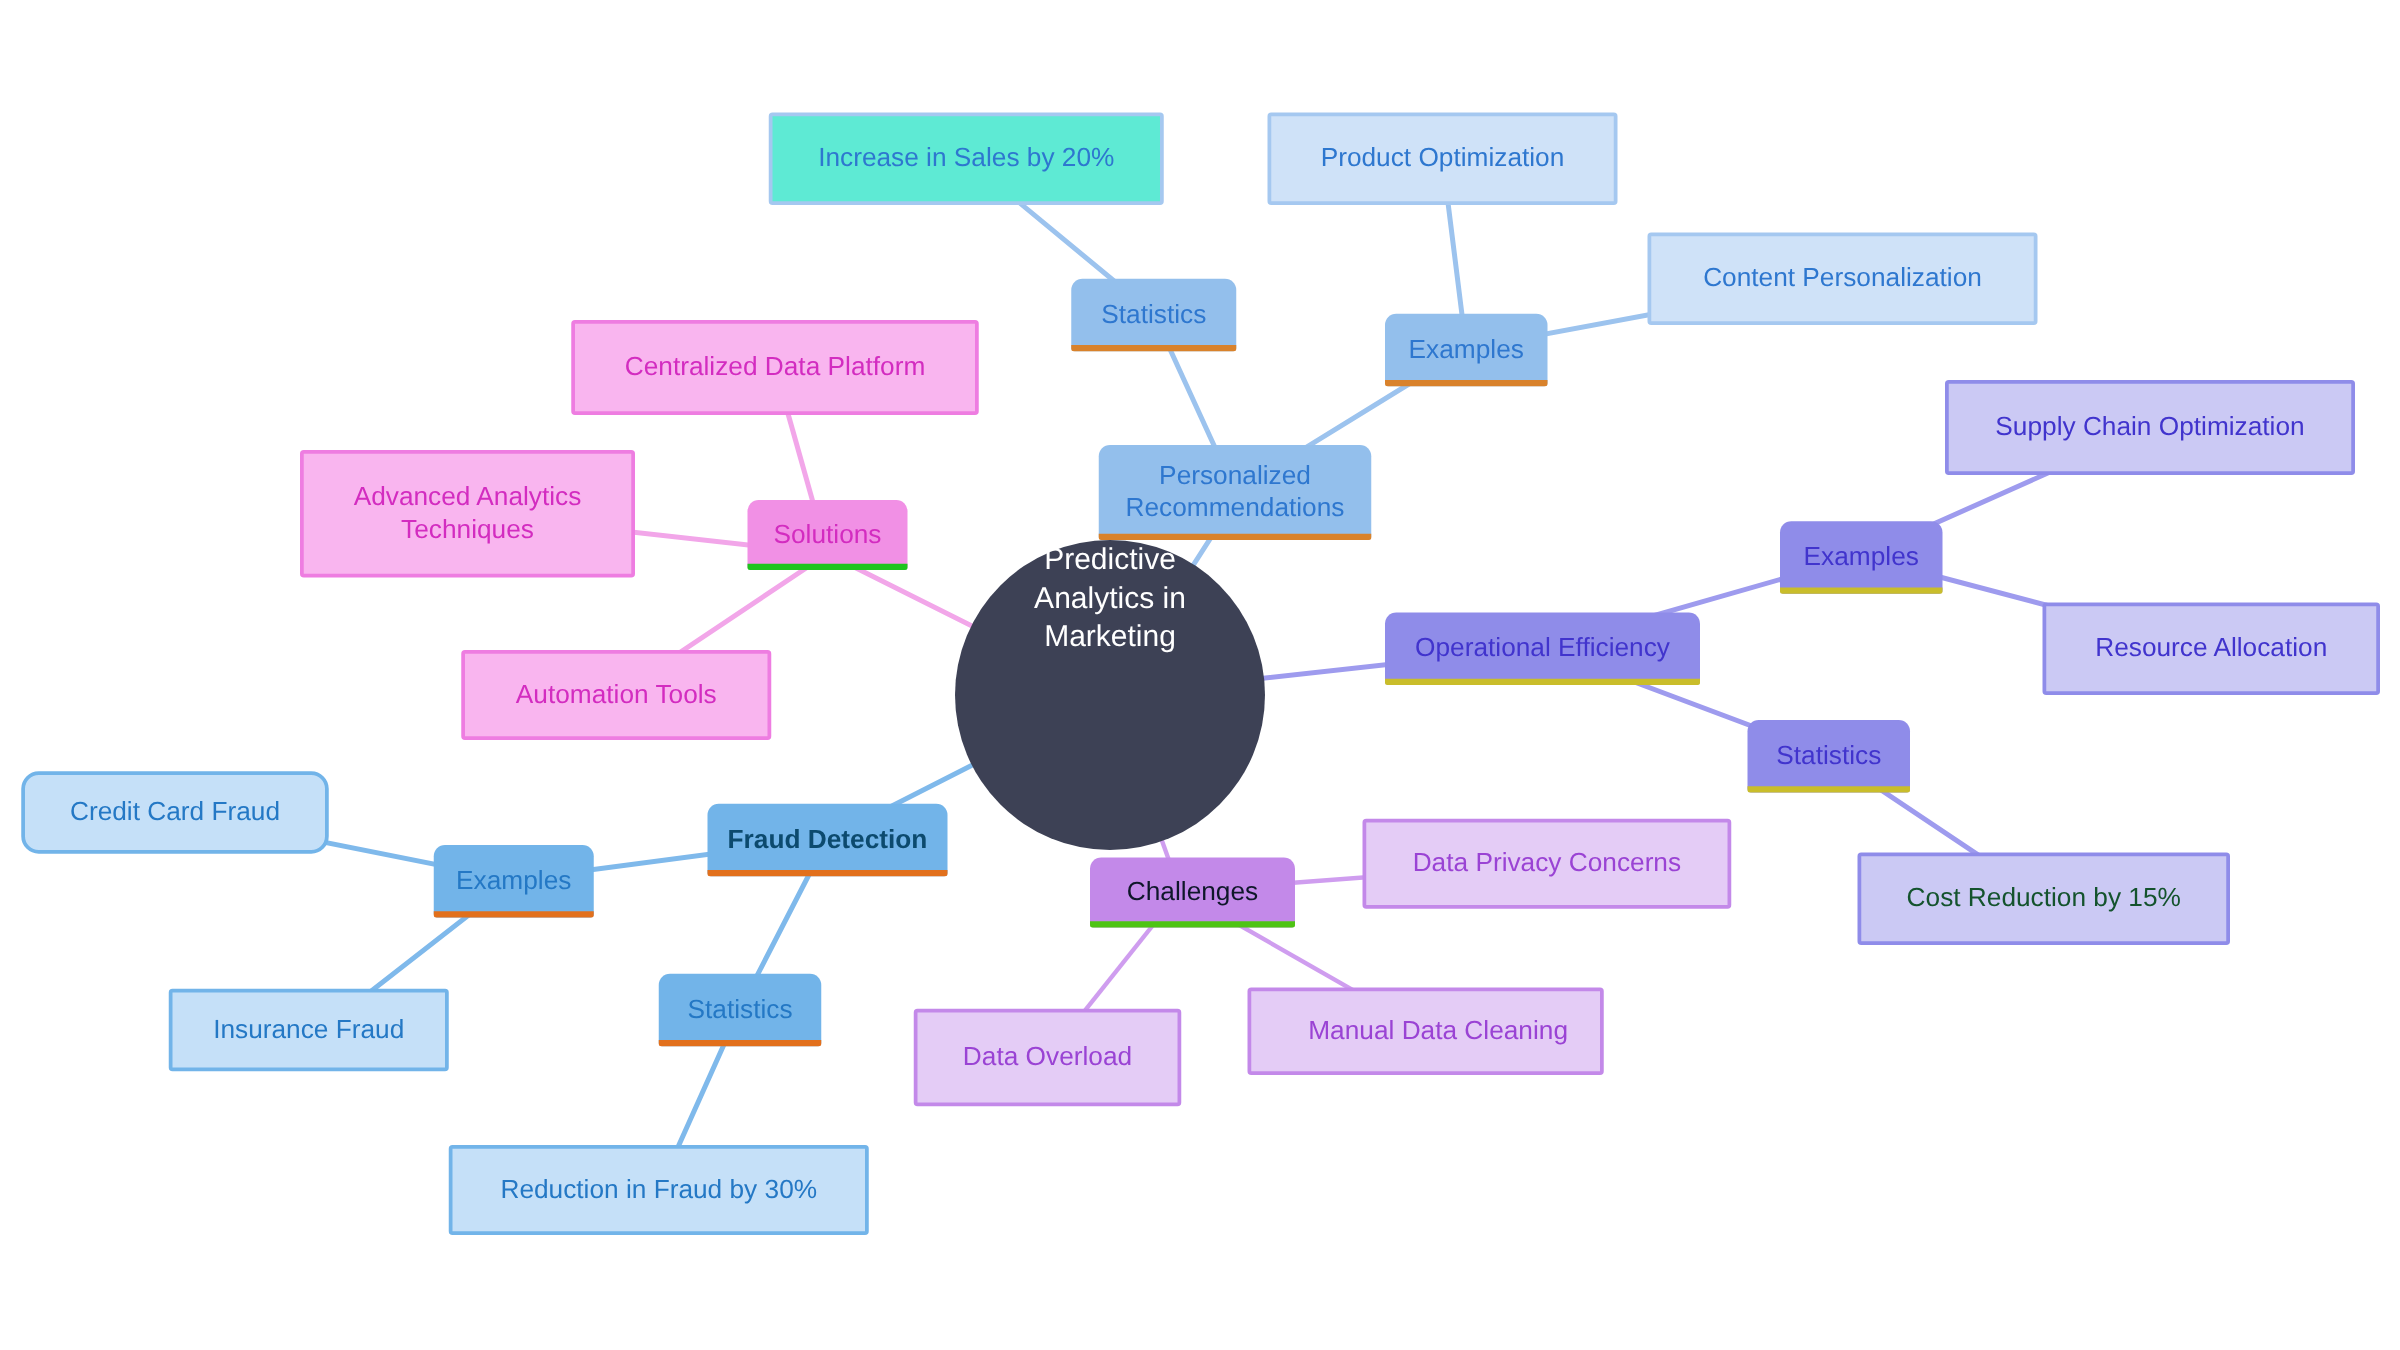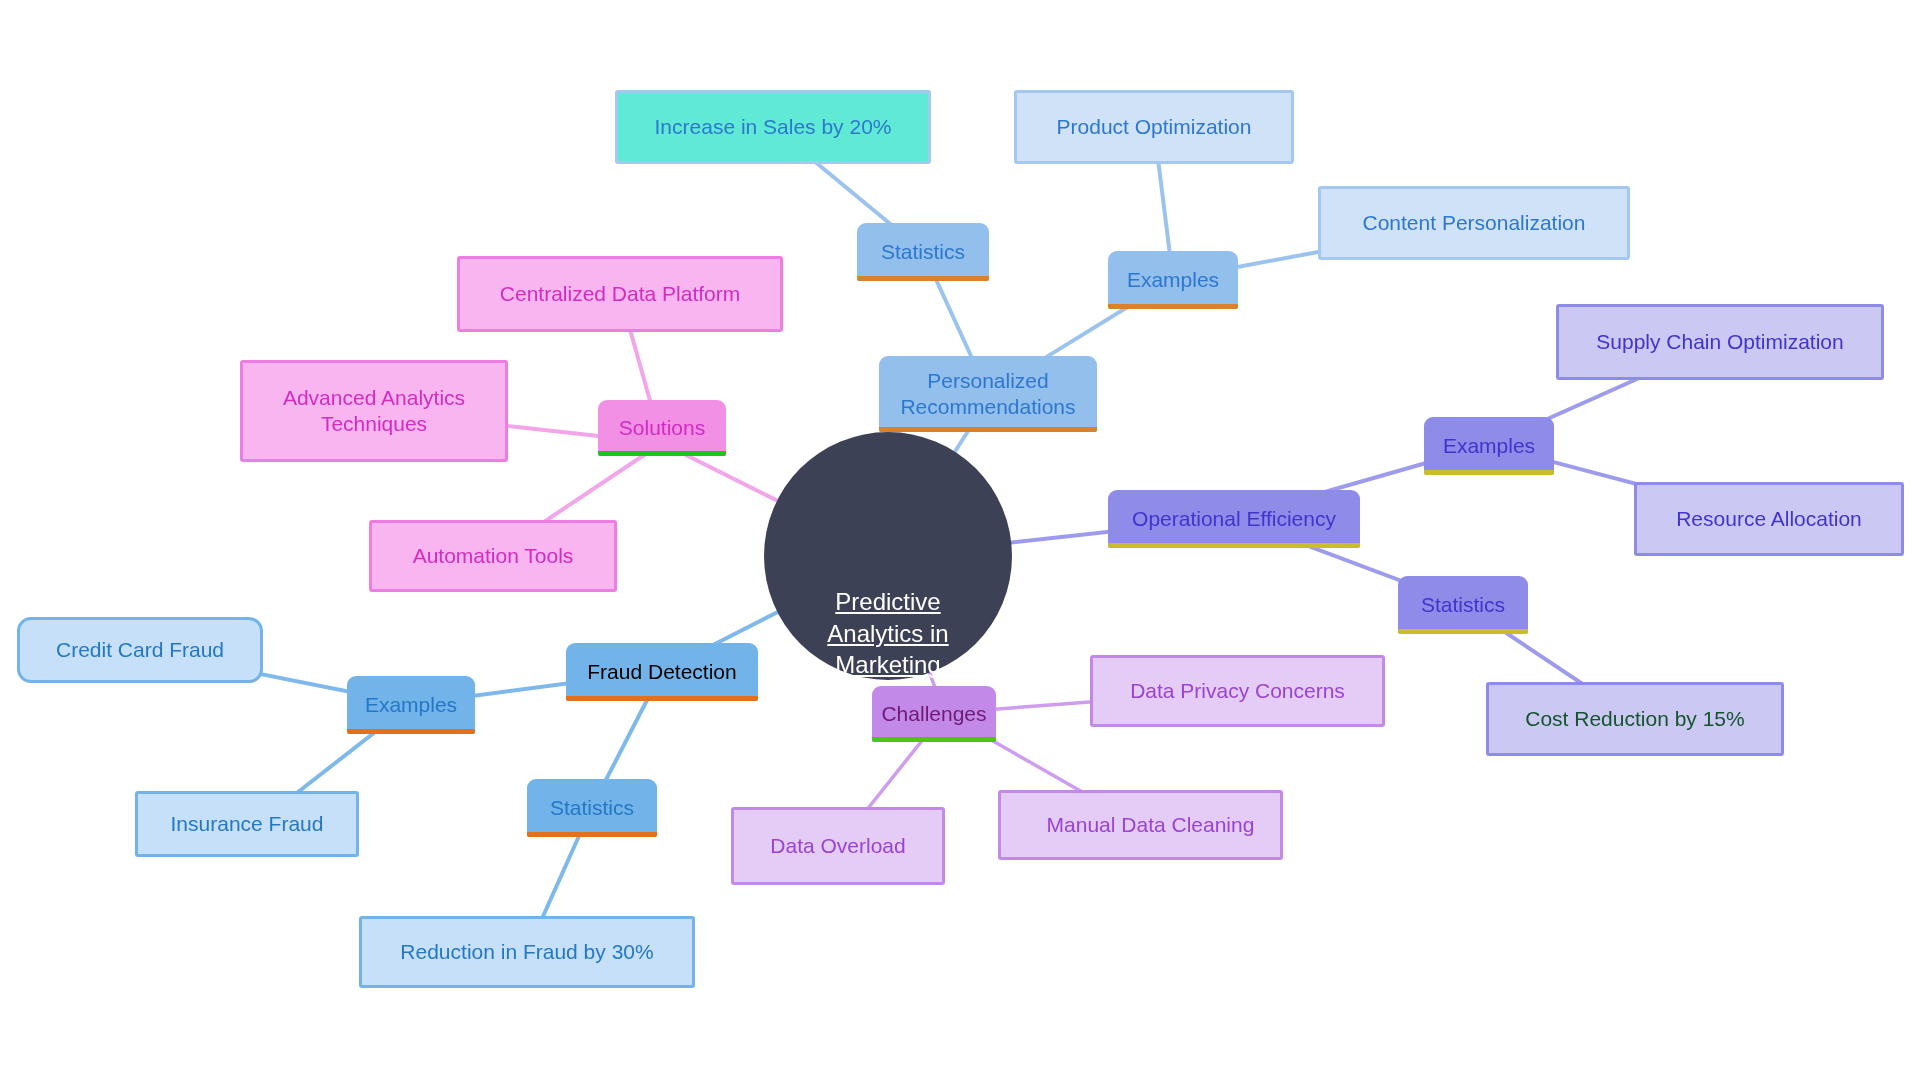--- a/index.html
+++ b/index.html
@@ -15,22 +15,22 @@
   .branch{
     border-radius:9px 9px 3px 3px;font-size:21px;
   }
   .branch .underbar{
     position:absolute;left:0;right:0;bottom:0;height:5px;border-radius:0 0 2px 2px;
   }
   .leaf{
     border-radius:3px;border-style:solid;border-width:3px;font-size:21px;
   }
   .center-circle{
-    position:absolute;border-radius:50%;display:flex;align-items:flex-end;justify-content:center;
-    text-align:center;font-size:24px;line-height:1.3;box-sizing:border-box;padding:0 40px;text-decoration:underline;
+    position:absolute;border-radius:50%;display:flex;align-items:flex-start;justify-content:center;
+    text-align:center;font-size:24px;line-height:1.3;box-sizing:border-box;padding:0 40px;
   }
   .label{pointer-events:none;}
 </style>
 </head>
 <body>
 
 <div id="stage">
   <svg id="edges" viewBox="0 0 1920 1080">
       <line x1="888" y1="556" x2="988" y2="400" stroke="#9cc3ee" stroke-width="4" stroke-linecap="round"></line>
       <line x1="988" y1="393" x2="923" y2="251" stroke="#9cc3ee" stroke-width="4" stroke-linecap="round"></line>
@@ -98,34 +98,34 @@
       <div class="node leaf" style="left: 1634px; top: 482px; width: 270px; height: 74px; background: rgb(203, 201, 244); color: rgb(65, 52, 205); border-color: rgb(143, 140, 233);">
         <span class="label">Resource Allocation</span>
       </div>
       <div class="node branch" style="left: 1398px; top: 576px; width: 130px; height: 58px; background: rgb(143, 140, 233); color: rgb(65, 52, 205);">
         <div class="underbar" style="background: rgb(201, 189, 43);"></div>
         <span class="label">Statistics</span>
       </div>
       <div class="node leaf" style="left: 1486px; top: 682px; width: 298px; height: 74px; background: rgb(203, 201, 244); color: #14532d; border-color: rgb(143, 140, 233);">
         <span class="label">Cost Reduction by 15%</span>
       </div>
-      <div class="node branch" style="left: 872px; top: 686px; width: 124px; height: 56px; background: rgb(195, 137, 233); color: #701a75;">
+      <div class="node branch" style="left: 872px; top: 686px; width: 164px; height: 56px; background: rgb(195, 137, 233); color: #0f172a;">
         <div class="underbar" style="background: rgb(78, 196, 20);"></div>
         <span class="label">Challenges</span>
       </div>
       <div class="node leaf" style="left: 1090px; top: 655px; width: 295px; height: 72px; background: rgb(228, 204, 246); color: rgb(154, 67, 212); border-color: rgb(195, 137, 233);">
         <span class="label">Data Privacy Concerns</span>
       </div>
       <div class="node leaf" style="left: 998px; top: 790px; width: 285px; height: 70px; background: rgb(228, 204, 246); color: rgb(154, 67, 212); border-color: rgb(195, 137, 233); padding-left: 20px;">
         <span class="label">Manual Data Cleaning</span>
       </div>
       <div class="node leaf" style="left: 731px; top: 807px; width: 214px; height: 78px; background: rgb(228, 204, 246); color: rgb(154, 67, 212); border-color: rgb(195, 137, 233);">
         <span class="label">Data Overload</span>
       </div>
-      <div class="node branch" style="left: 566px; top: 643px; width: 192px; height: 58px; background: rgb(114, 180, 233); color: #000000;">
+      <div class="node branch" style="left: 566px; top: 643px; width: 192px; height: 58px; background: rgb(114, 180, 233); color: #0c4a6e; font-weight: bold;">
         <div class="underbar" style="background: rgb(226, 112, 28);"></div>
         <span class="label">Fraud Detection</span>
       </div>
       <div class="node branch" style="left: 347px; top: 676px; width: 128px; height: 58px; background: rgb(114, 180, 233); color: rgb(36, 120, 197);">
         <div class="underbar" style="background: rgb(226, 112, 28);"></div>
         <span class="label">Examples</span>
       </div>
       <div class="node leaf" style="left: 17px; top: 617px; width: 246px; height: 66px; background: rgb(197, 224, 248); color: rgb(36, 120, 197); border-color: rgb(114, 180, 233); border-radius: 14px;">
         <span class="label">Credit Card Fraud</span>
       </div>

